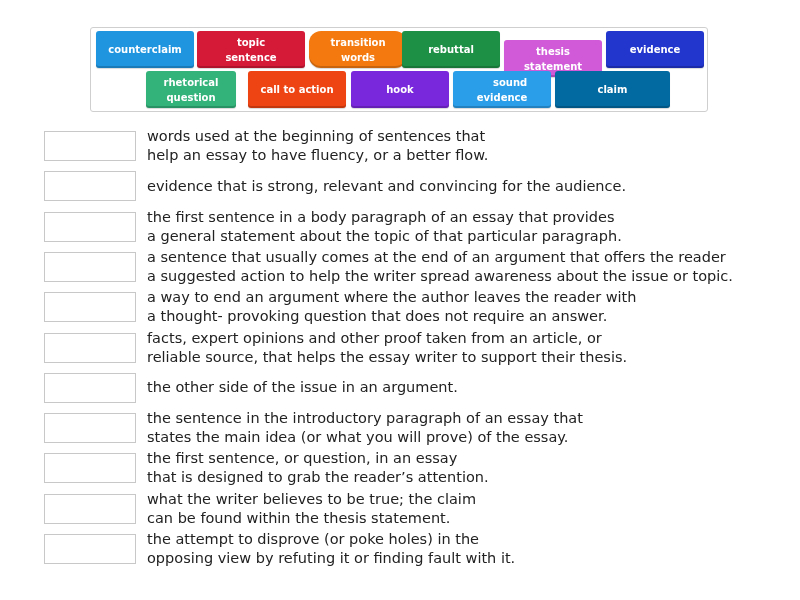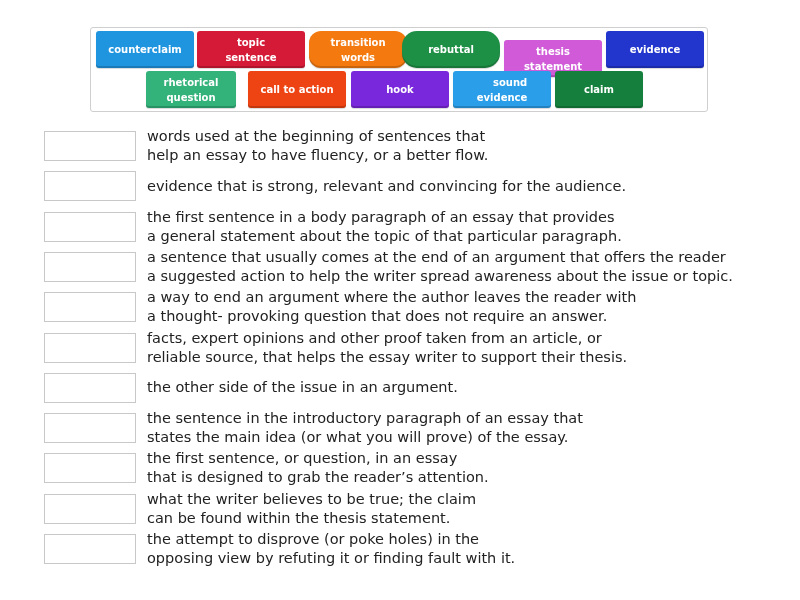--- a/index.html
+++ b/index.html
@@ -22,31 +22,31 @@
 </head>
 <body>
 
 <div class="bank"></div>
 <div id="tiles">
     <div class="tile" style="left: 96px; top: 31px; width: 98px; background: rgb(31, 149, 224); white-space: pre;">counterclaim</div>
     <div class="tile" style="left: 197px; top: 31px; width: 108px; background: rgb(213, 26, 56); white-space: pre;">topic
 sentence</div>
     <div class="tile" style="left: 309px; top: 31px; width: 98px; background: rgb(244, 122, 16); white-space: pre; border-radius: 12px;">transition
 words</div>
-    <div class="tile" style="left: 402px; top: 31px; width: 98px; background: rgb(30, 144, 69); white-space: pre; border-radius: 15px;">rebuttal</div>
+    <div class="tile" style="left: 402px; top: 31px; width: 98px; background: rgb(30, 144, 69); white-space: pre;">rebuttal</div>
     <div class="tile" style="left: 504px; top: 31px; width: 98px; background: rgb(208, 90, 216); white-space: pre; margin-top: 9px;">thesis
 statement</div>
     <div class="tile" style="left: 606px; top: 31px; width: 98px; background: rgb(34, 53, 204); white-space: pre;">evidence</div>
     <div class="tile" style="left: 146px; top: 71px; width: 90px; background: rgb(51, 178, 122); white-space: pre;">rhetorical
 question</div>
     <div class="tile" style="left: 248px; top: 71px; width: 98px; background: rgb(238, 68, 19); white-space: pre;">call to action</div>
     <div class="tile" style="left: 351px; top: 71px; width: 98px; background: rgb(122, 40, 220); white-space: pre;">hook</div>
     <div class="tile" style="left: 453px; top: 71px; width: 98px; background: rgb(42, 158, 232); white-space: pre; text-align: right;">sound
 evidence</div>
-    <div class="tile" style="left: 555px; top: 71px; width: 88px; background: #15803d; white-space: pre;">claim</div>
+    <div class="tile" style="left: 555px; top: 71px; width: 115px; background: #0369a1; white-space: pre;">claim</div>
   </div>
 <div id="rows">
     <div class="row" style="top: 131px;">
       <div class="box"></div>
       <div class="desc" style="top: -4px; height: 38px;">words used at the beginning of sentences that
 help an essay to have fluency, or a better flow.</div>
     </div>
     <div class="row" style="top: 171.3px;">
       <div class="box"></div>
       <div class="desc" style="top: -4px; height: 38px;">evidence that is strong, relevant and convincing for the audience.</div>

